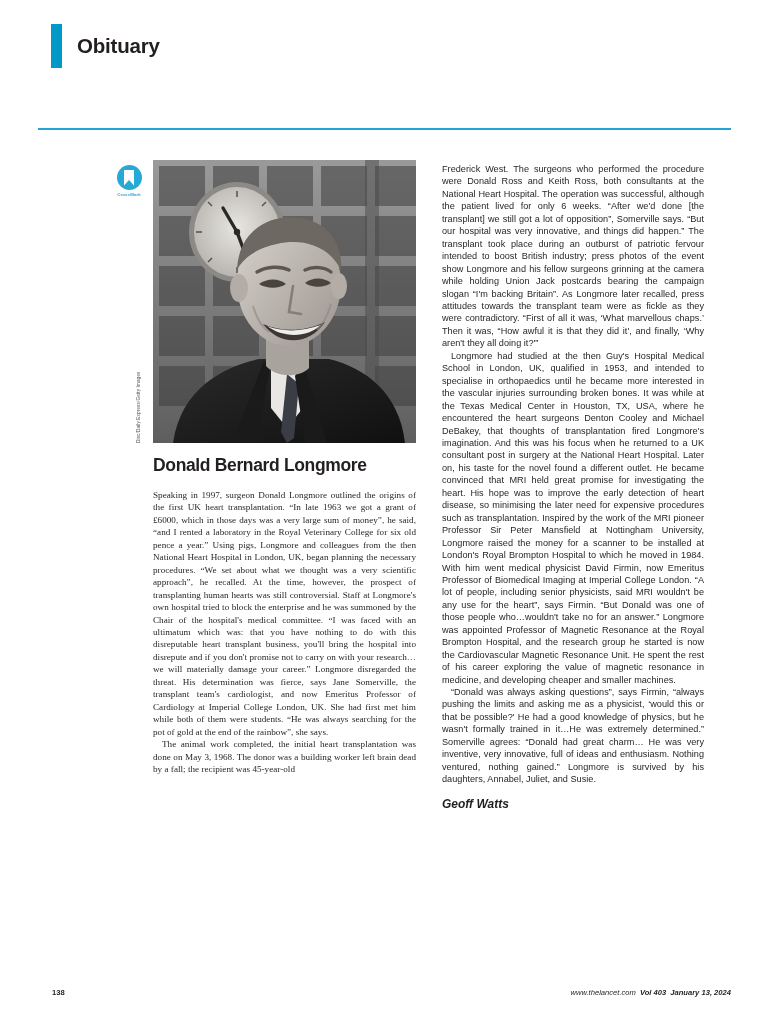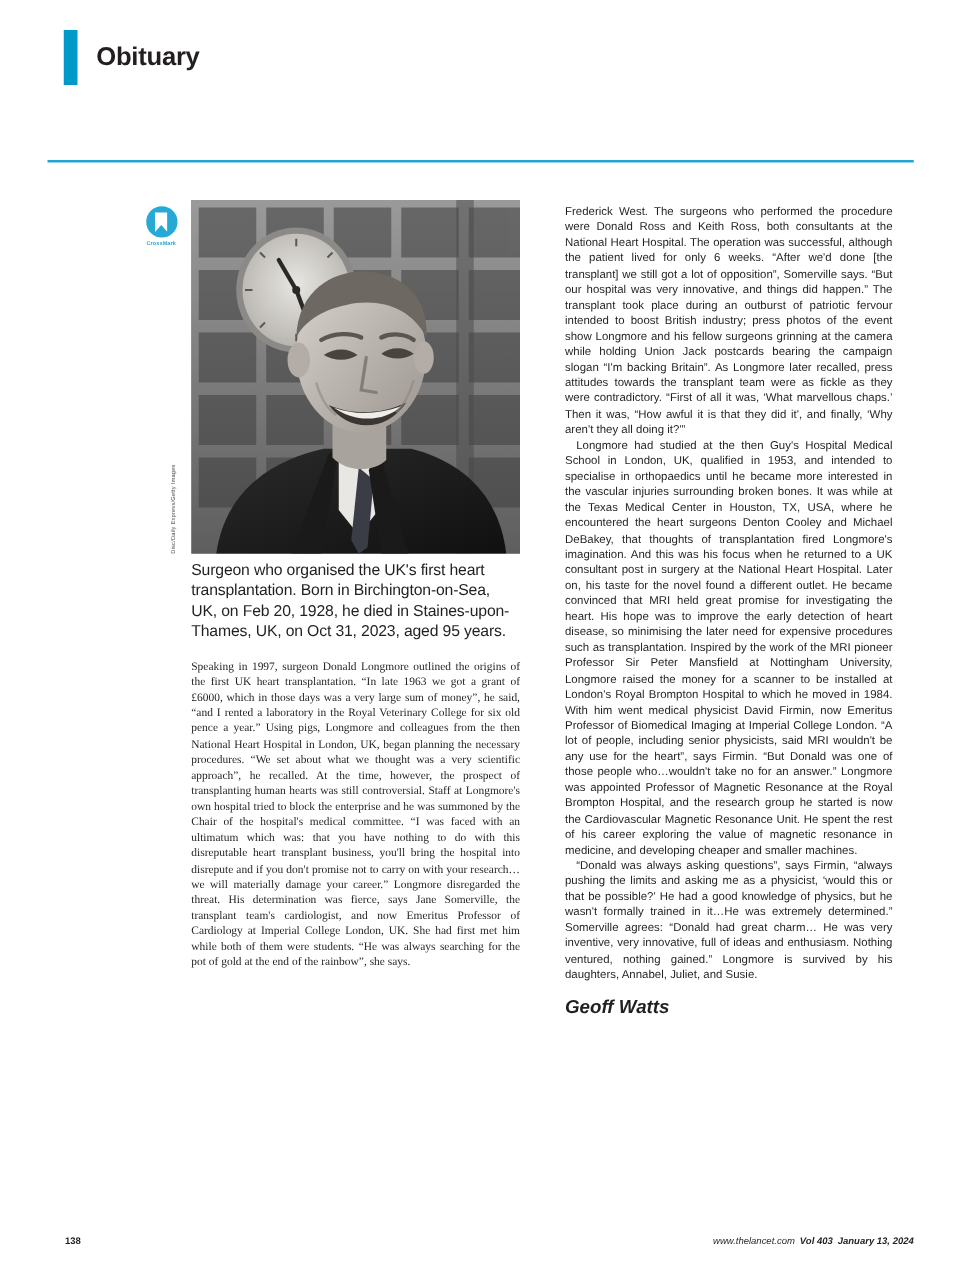--- a/index.html
+++ b/index.html
@@ -49,21 +49,21 @@
 
   
   .col-left {
     position: absolute;
     left: 153px;
     top: 160px;
     width: 263px;
   }
   .col-right {
     position: absolute;
-    left: 452px;
+    left: 442px;
     top: 163px;
     width: 262px;
   }
 
   
   .crossmark {
     position: absolute;
     left: 112px;
     top: 165px;
     width: 34px;
@@ -145,21 +145,21 @@
     line-height: 12.45px;
     text-align: justify;
     color: #231f20;
     letter-spacing: 0.02px;
   }
   .col-left .body-copy { margin-top: 13px; font-family: Liberation Serif, serif; }
   .body-copy p { margin: 0; text-indent: 0; }
   .body-copy p + p { text-indent: 9px; }
 
   .byline {
-    font-size: 15px;
+    font-size: 12px;
     font-style: italic;
     font-weight: bold;
     margin-top: 11px;
     color: #231f20;
   }
 
   
   .footer-page {
     position: absolute;
     left: 52px;
@@ -298,24 +298,25 @@
         <path d="M110 164 C126 186 156 186 172 162 C152 172 128 172 110 164 Z" fill="#3b3631"></path>
         <path d="M114 166 C130 178 154 178 168 165 C148 172 130 172 114 166 Z" fill="#efede9"></path>
 
         <path d="M100 146 C104 160 110 168 116 172" stroke="#8e8780" stroke-width="2" fill="none" opacity="0.6"></path>
         <path d="M178 144 C174 158 168 166 164 170" stroke="#8e8780" stroke-width="2" fill="none" opacity="0.6"></path>
       </svg>
     </div>
     <div class="photo-credit">Disc/Daily Express/Getty Images</div>
   </div>
 
-  <div class="standfirst">Surgeon who organised the UK's first heart transplantation. Born in Birchington-on-Sea, UK, on Feb 20, 1928, he died in Staines-upon-Thames, UK, on Oct 31, 2023, aged 95 years.</div>
+  <div class="obit-name">Donald Bernard Longmore</div>
 
   <div class="body-copy">
     <p>Speaking in 1997, surgeon Donald Longmore outlined the origins of the first UK heart transplantation. “In late 1963 we got a grant of £6000, which in those days was a very large sum of money”, he said, “and I rented a laboratory in the Royal Veterinary College for six old pence a year.” Using pigs, Longmore and colleagues from the then National Heart Hospital in London, UK, began planning the necessary procedures. “We set about what we thought was a very scientific approach”, he recalled. At the time, however, the prospect of transplanting human hearts was still controversial. Staff at Longmore's own hospital tried to block the enterprise and he was summoned by the Chair of the hospital's medical committee. “I was faced with an ultimatum which was: that you have nothing to do with this disreputable heart transplant business, you'll bring the hospital into disrepute and if you don't promise not to carry on with your research…we will materially damage your career.” Longmore disregarded the threat. His determination was fierce, says Jane Somerville, the transplant team's cardiologist, and now Emeritus Professor of Cardiology at Imperial College London, UK. She had first met him while both of them were students. “He was always searching for the pot of gold at the end of the rainbow”, she says.</p>
+    <p>The animal work completed, the initial heart transplantation was done on May 3, 1968. The donor was a building worker left brain dead by a fall; the recipient was 45-year-old</p>
   </div>
 </div>
 
 <div class="col-right">
   <div class="body-copy">
     <p>Frederick West. The surgeons who performed the procedure were Donald Ross and Keith Ross, both consultants at the National Heart Hospital. The operation was successful, although the patient lived for only 6 weeks. “After we'd done [the transplant] we still got a lot of opposition”, Somerville says. “But our hospital was very innovative, and things did happen.” The transplant took place during an outburst of patriotic fervour intended to boost British industry; press photos of the event show Longmore and his fellow surgeons grinning at the camera while holding Union Jack postcards bearing the campaign slogan “I'm backing Britain”. As Longmore later recalled, press attitudes towards the transplant team were as fickle as they were contradictory. “First of all it was, ‘What marvellous chaps.’ Then it was, “How awful it is that they did it', and finally, ‘Why aren't they all doing it?'”</p>
     <p>Longmore had studied at the then Guy's Hospital Medical School in London, UK, qualified in 1953, and intended to specialise in orthopaedics until he became more interested in the vascular injuries surrounding broken bones. It was while at the Texas Medical Center in Houston, TX, USA, where he encountered the heart surgeons Denton Cooley and Michael DeBakey, that thoughts of transplantation fired Longmore's imagination. And this was his focus when he returned to a UK consultant post in surgery at the National Heart Hospital. Later on, his taste for the novel found a different outlet. He became convinced that MRI held great promise for investigating the heart. His hope was to improve the early detection of heart disease, so minimising the later need for expensive procedures such as transplantation. Inspired by the work of the MRI pioneer Professor Sir Peter Mansfield at Nottingham University, Longmore raised the money for a scanner to be installed at London's Royal Brompton Hospital to which he moved in 1984. With him went medical physicist David Firmin, now Emeritus Professor of Biomedical Imaging at Imperial College London. “A lot of people, including senior physicists, said MRI wouldn't be any use for the heart”, says Firmin. “But Donald was one of those people who…wouldn't take no for an answer.” Longmore was appointed Professor of Magnetic Resonance at the Royal Brompton Hospital, and the research group he started is now the Cardiovascular Magnetic Resonance Unit. He spent the rest of his career exploring the value of magnetic resonance in medicine, and developing cheaper and smaller machines.</p>
     <p>“Donald was always asking questions”, says Firmin, “always pushing the limits and asking me as a physicist, ‘would this or that be possible?' He had a good knowledge of physics, but he wasn't formally trained in it…He was extremely determined.” Somerville agrees: “Donald had great charm… He was very inventive, very innovative, full of ideas and enthusiasm. Nothing ventured, nothing gained.” Longmore is survived by his daughters, Annabel, Juliet, and Susie.</p>
   </div>
   <div class="byline">Geoff Watts</div>

